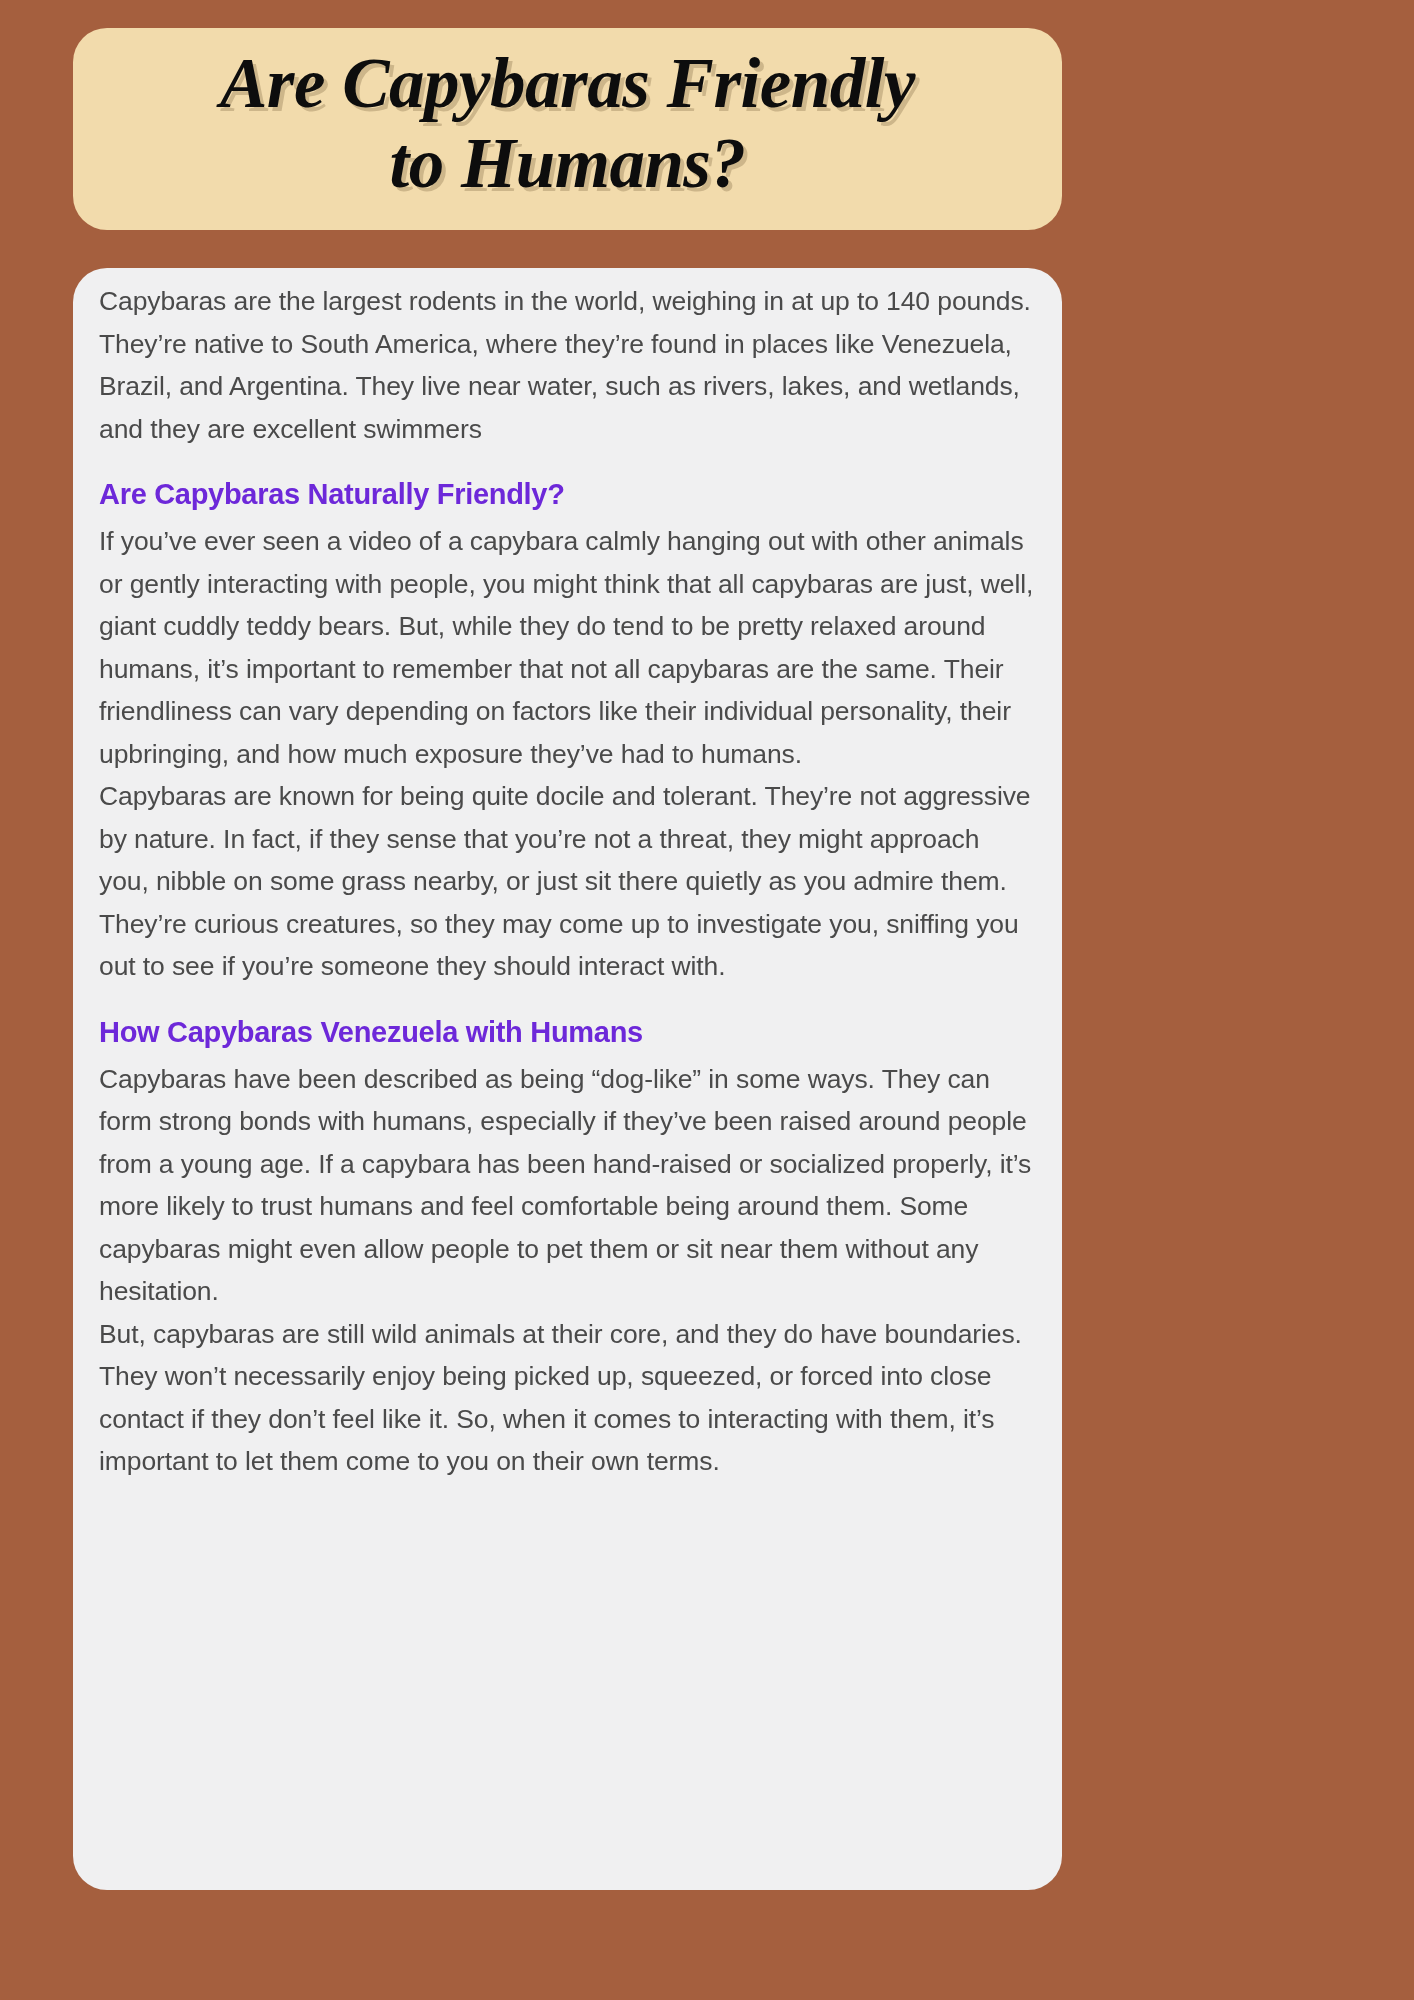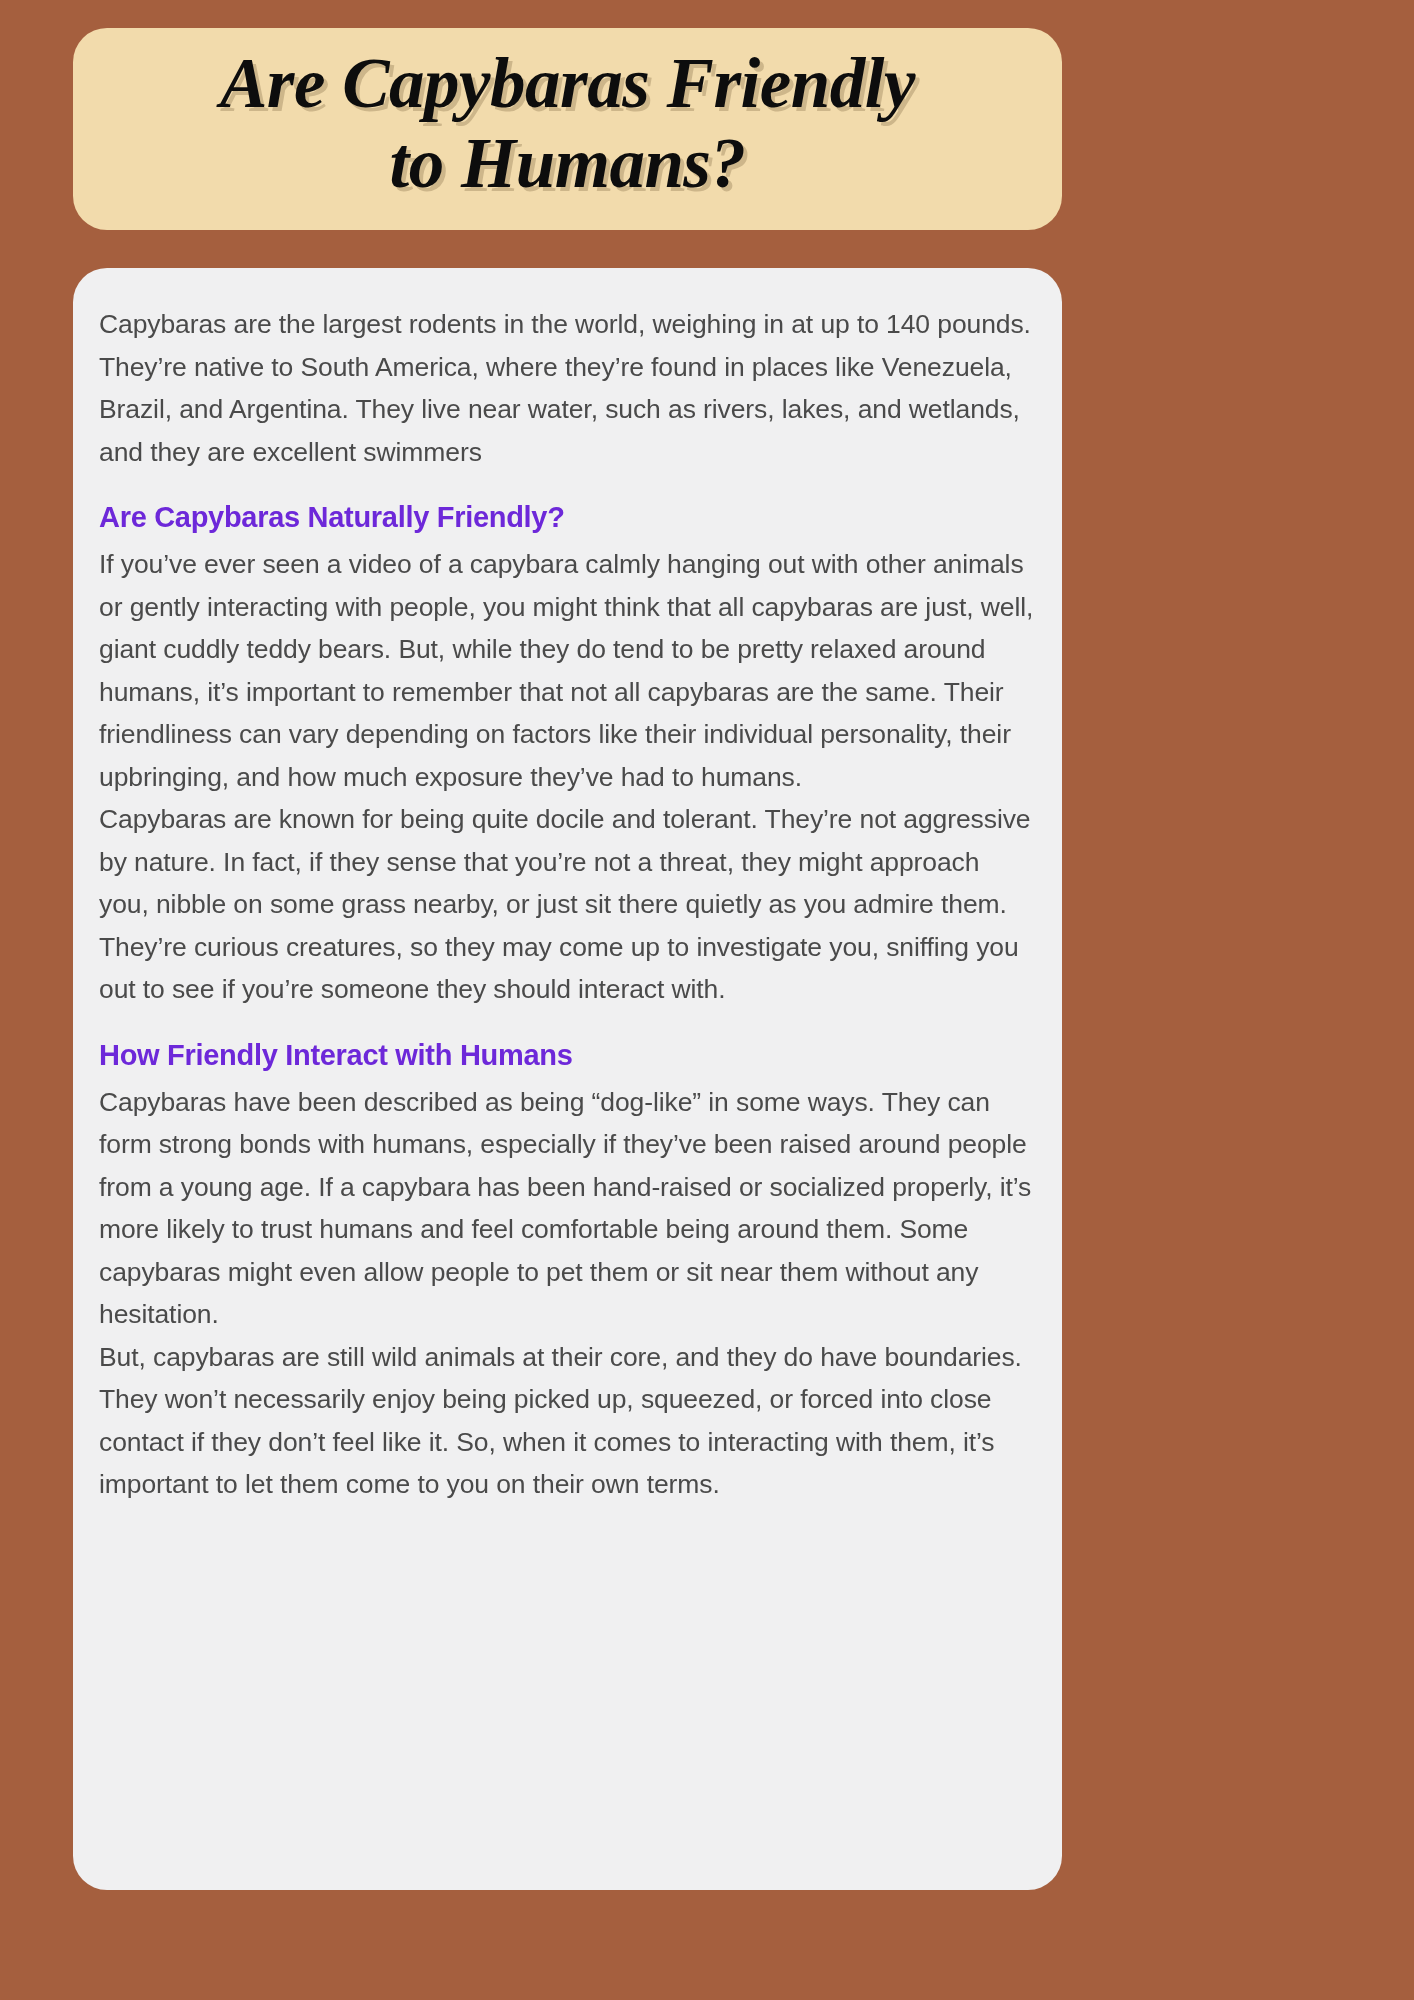--- a/index.html
+++ b/index.html
@@ -57,21 +57,21 @@
   
   .body-card {
     position: absolute;
     left: 57px;
     top: 268px;
     width: 989px;
     height: 1622px;
     background: #f0f0f1;
     border-radius: 34px;
     box-sizing: border-box;
-    padding: 35px 24px 30px 24px;
+    padding: 12px 24px 30px 24px;
     overflow: hidden;
   }
 
   .content {
     box-sizing: border-box;
     padding: 0 2px;
   }
 
   p.para {
     margin: 0;
@@ -111,21 +111,21 @@
     <div class="content">
 
       <p class="para"> Capybaras are the largest rodents in the world, weighing in at up to 140 pounds. They’re native to South America, where they’re found in places like Venezuela, Brazil, and Argentina. They live near water, such as rivers, lakes, and wetlands, and they are excellent swimmers</p>
 
       <h2 class="section-heading">Are Capybaras Naturally Friendly?</h2>
 
       <p class="para">If you’ve ever seen a video of a capybara calmly hanging out with other animals or gently interacting with people, you might think that all capybaras are just, well, giant cuddly teddy bears. But, while they do tend to be pretty relaxed around humans, it’s important to remember that not all capybaras are the same. Their friendliness can vary depending on factors like their individual personality, their upbringing, and how much exposure they’ve had to humans.</p>
 
       <p class="para">Capybaras are known for being quite docile and tolerant. They’re not aggressive by nature. In fact, if they sense that you’re not a threat, they might approach you, nibble on some grass nearby, or just sit there quietly as you admire them. They’re curious creatures, so they may come up to investigate you, sniffing you out to see if you’re someone they should interact with.</p>
 
-      <h2 class="section-heading">How Friendly Interact with Humans</h2>
+      <h2 class="section-heading">How Capybaras Venezuela with Humans</h2>
 
       <p class="para">Capybaras have been described as being “dog-like” in some ways. They can form strong bonds with humans, especially if they’ve been raised around people from a young age. If a capybara has been hand-raised or socialized properly, it’s more likely to trust humans and feel comfortable being around them. Some capybaras might even allow people to pet them or sit near them without any hesitation.</p>
 
       <p class="para">But, capybaras are still wild animals at their core, and they do have boundaries. They won’t necessarily enjoy being picked up, squeezed, or forced into close contact if they don’t feel like it. So, when it comes to interacting with them, it’s important to let them come to you on their own terms.</p>
 
     </div>
   </div>
 
 </div>
 

